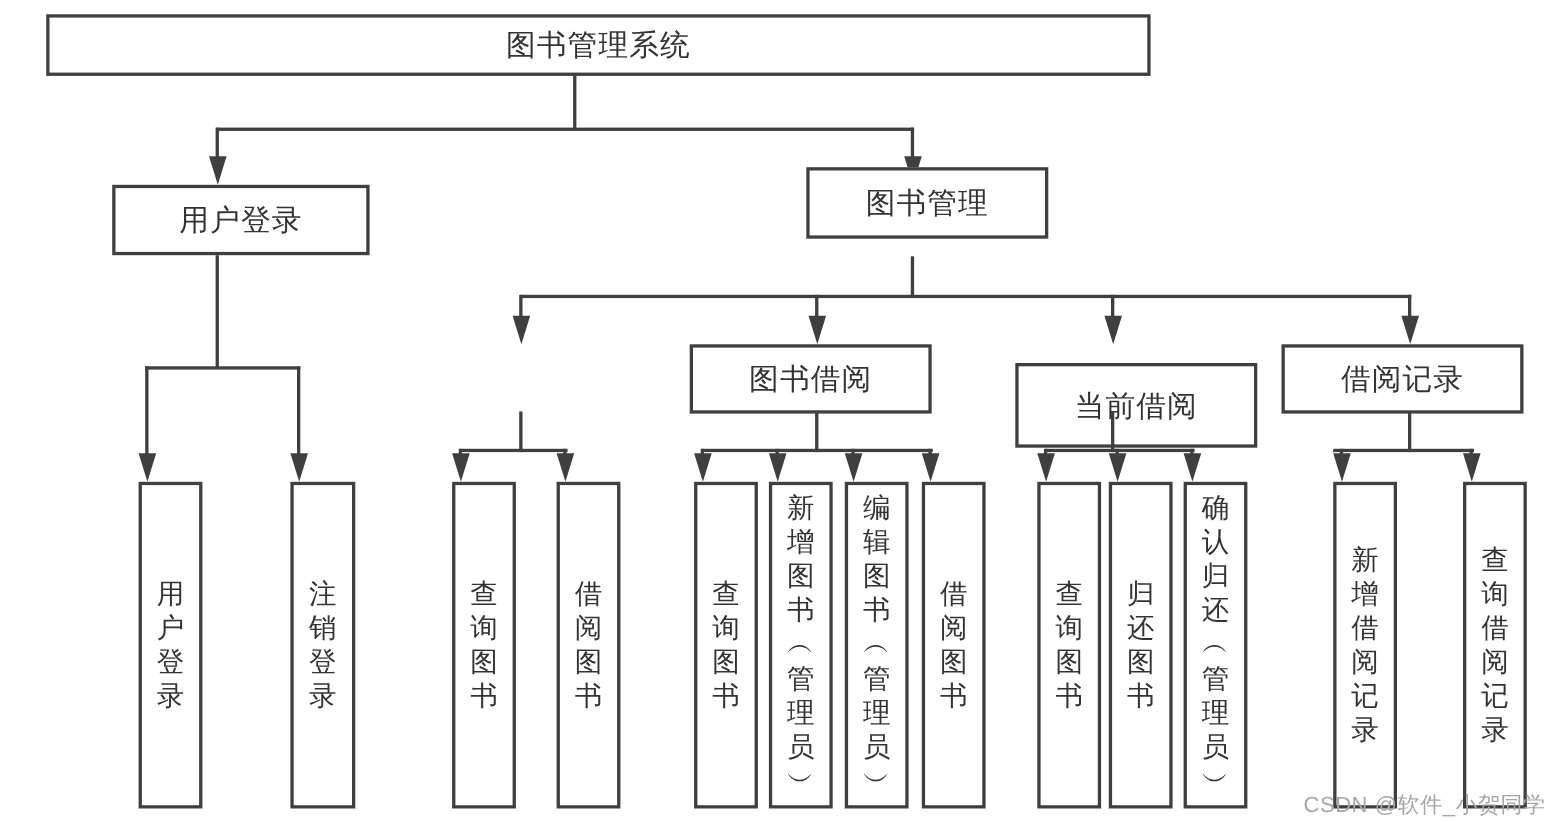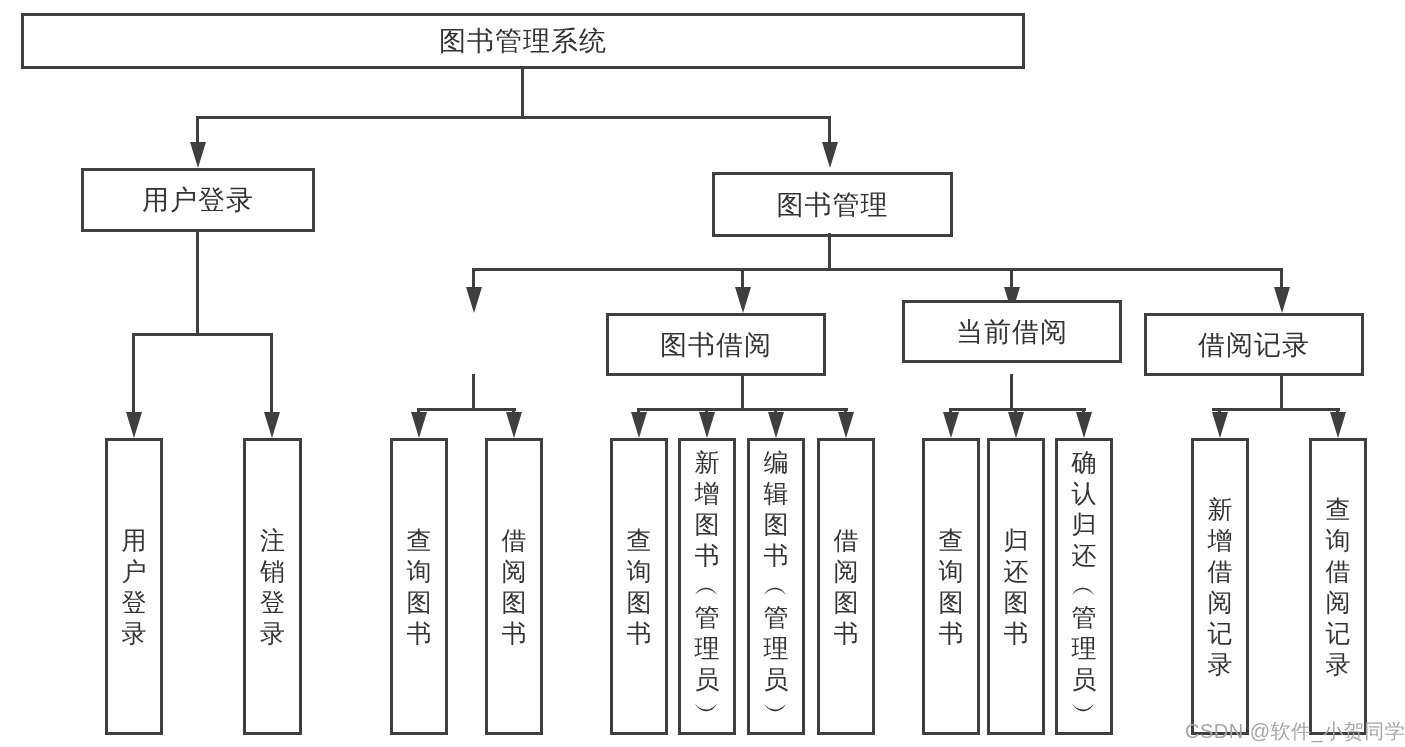--- a/index.html
+++ b/index.html
@@ -12,20 +12,21 @@
     overflow:hidden;
   }
 
   .box {
     position:absolute;
     border:3px solid #3f3f3f;
     background:#ffffff;
     box-sizing:border-box;
     display:flex; align-items:center; justify-content:center;
     color:#333333;
+    margin-left:21px;
   }
   .hbox { font-size:27px; letter-spacing:1px; white-space:nowrap; }
   .vbox { font-size:25px; }
 
   .vtext span { display:block; height:31px; line-height:31px; text-align:center; }
 
   .line { position:absolute; background:#3f3f3f; }
 
   .arrow { position:absolute; width:16px; }
   .arrow::before {
@@ -58,40 +59,40 @@
   </div>
 
   <div class="line" style="left:521px;top:69px;width:3px;height:49px"></div>
   <div class="line" style="left:197px;top:116px;width:634px;height:3px"></div>
   <div class="arrow" style="left:190px;top:116px;height:52px"></div>
   <div class="arrow" style="left:822px;top:116px;height:52px"></div>
 
   <div class="box hbox" style="left:81px;top:168px;width:234px;height:64px">
     <span>用户登录</span>
   </div>
-  <div class="box hbox" style="left:712px;top:172px;width:241px;height:65px">
+  <div class="box hbox" style="left:712px;top:152px;width:220px;height:65px">
     <span>图书管理</span>
   </div>
 
   <div class="line" style="left:196px;top:232px;width:3px;height:103px"></div>
   <div class="line" style="left:132px;top:333px;width:141px;height:3px"></div>
   <div class="arrow" style="left:126px;top:333px;height:105px"></div>
   <div class="arrow" style="left:264px;top:333px;height:105px"></div>
 
   <div class="line" style="left:828px;top:233px;width:3px;height:37px"></div>
   <div class="line" style="left:473px;top:268px;width:810px;height:3px"></div>
   <div class="arrow" style="left:466px;top:268px;height:45px"></div>
   <div class="arrow" style="left:735px;top:268px;height:45px"></div>
   <div class="arrow" style="left:1004px;top:268px;height:45px"></div>
   <div class="arrow" style="left:1274px;top:268px;height:45px"></div>
 
   <div class="box hbox" style="left:606px;top:313px;width:220px;height:63px">
     <span>图书借阅</span>
   </div>
-  <div class="box hbox" style="left:902px;top:300px;width:220px;height:63px">
+  <div class="box hbox" style="left:902px;top:330px;width:220px;height:77px">
     <span>当前借阅</span>
   </div>
   <div class="box hbox" style="left:1144px;top:313px;width:220px;height:63px">
     <span>借阅记录</span>
   </div>
 
   <div class="line" style="left:472px;top:374px;width:3px;height:37px"></div>
   <div class="line" style="left:741px;top:374px;width:3px;height:37px"></div>
   <div class="line" style="left:1010px;top:374px;width:3px;height:37px"></div>
   <div class="line" style="left:1280px;top:374px;width:3px;height:37px"></div>

